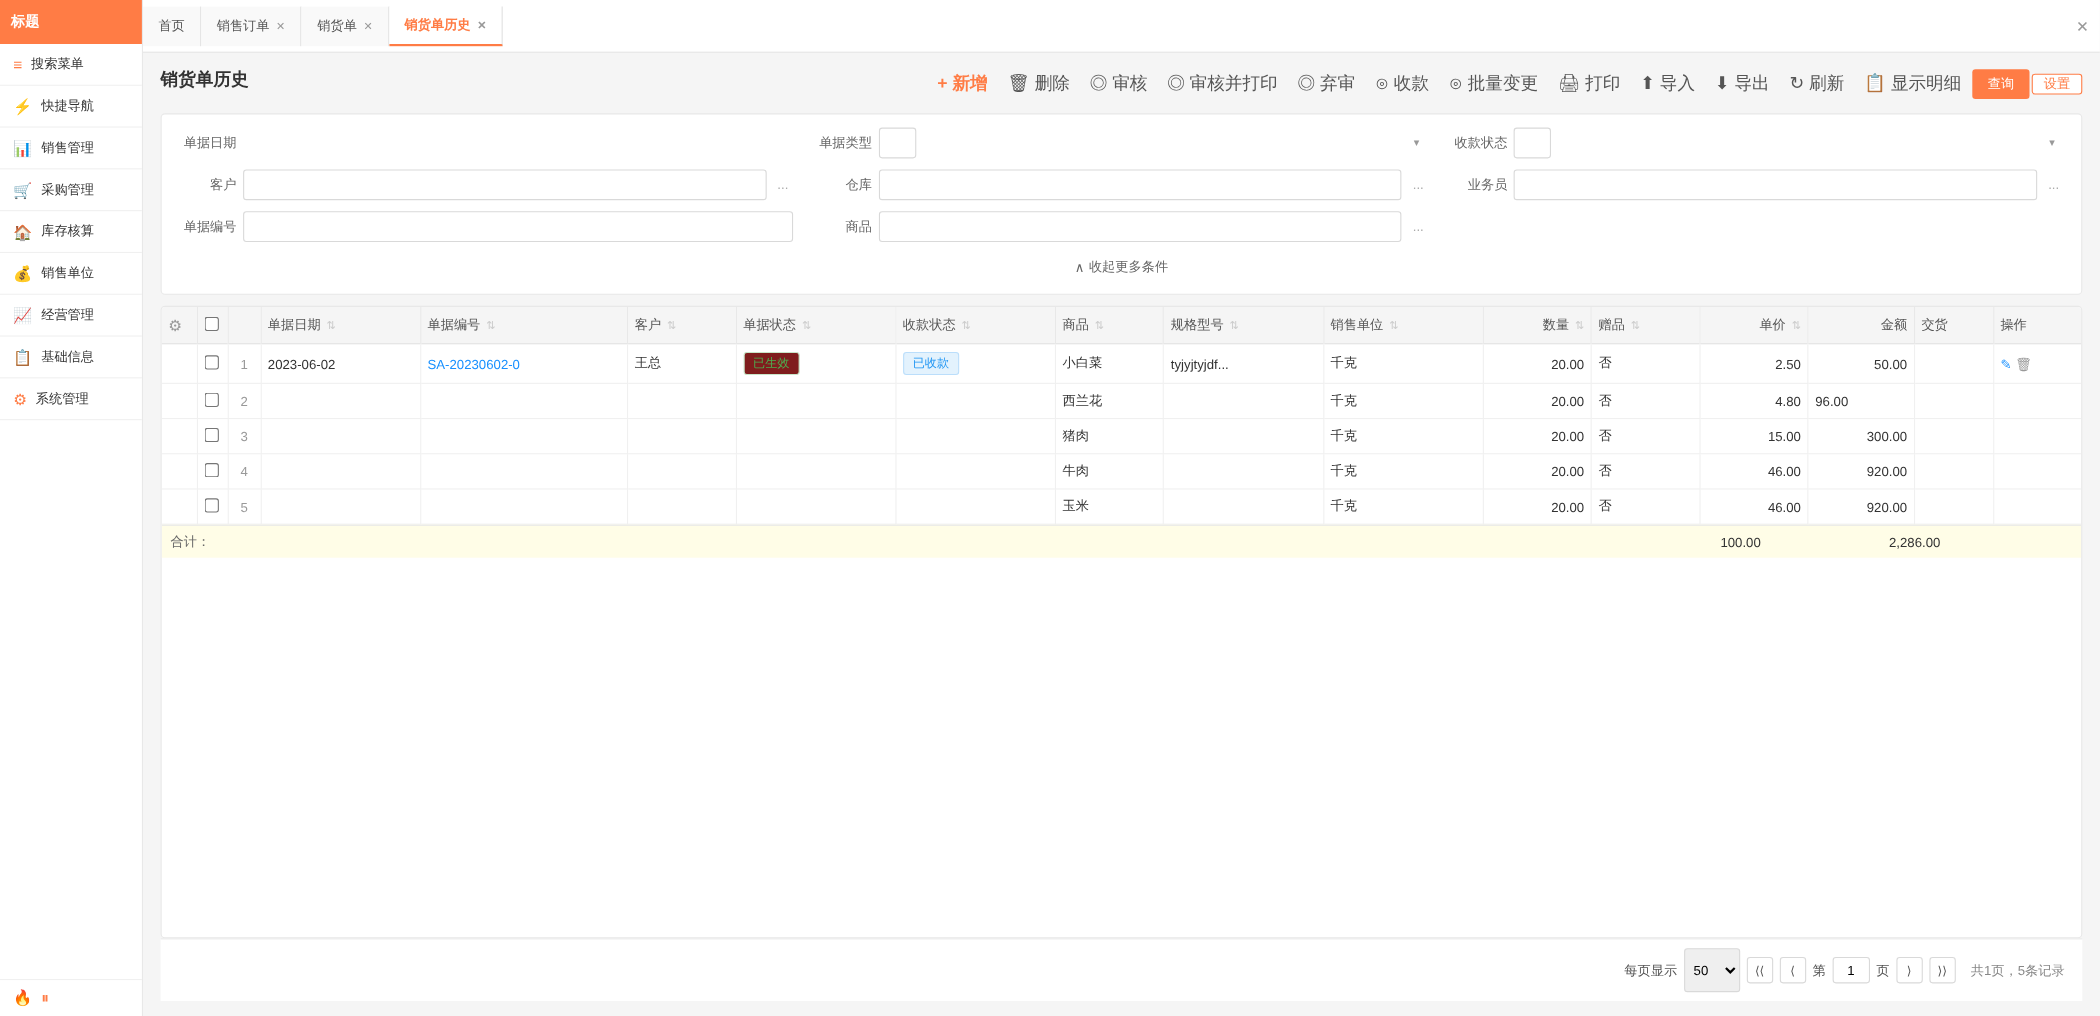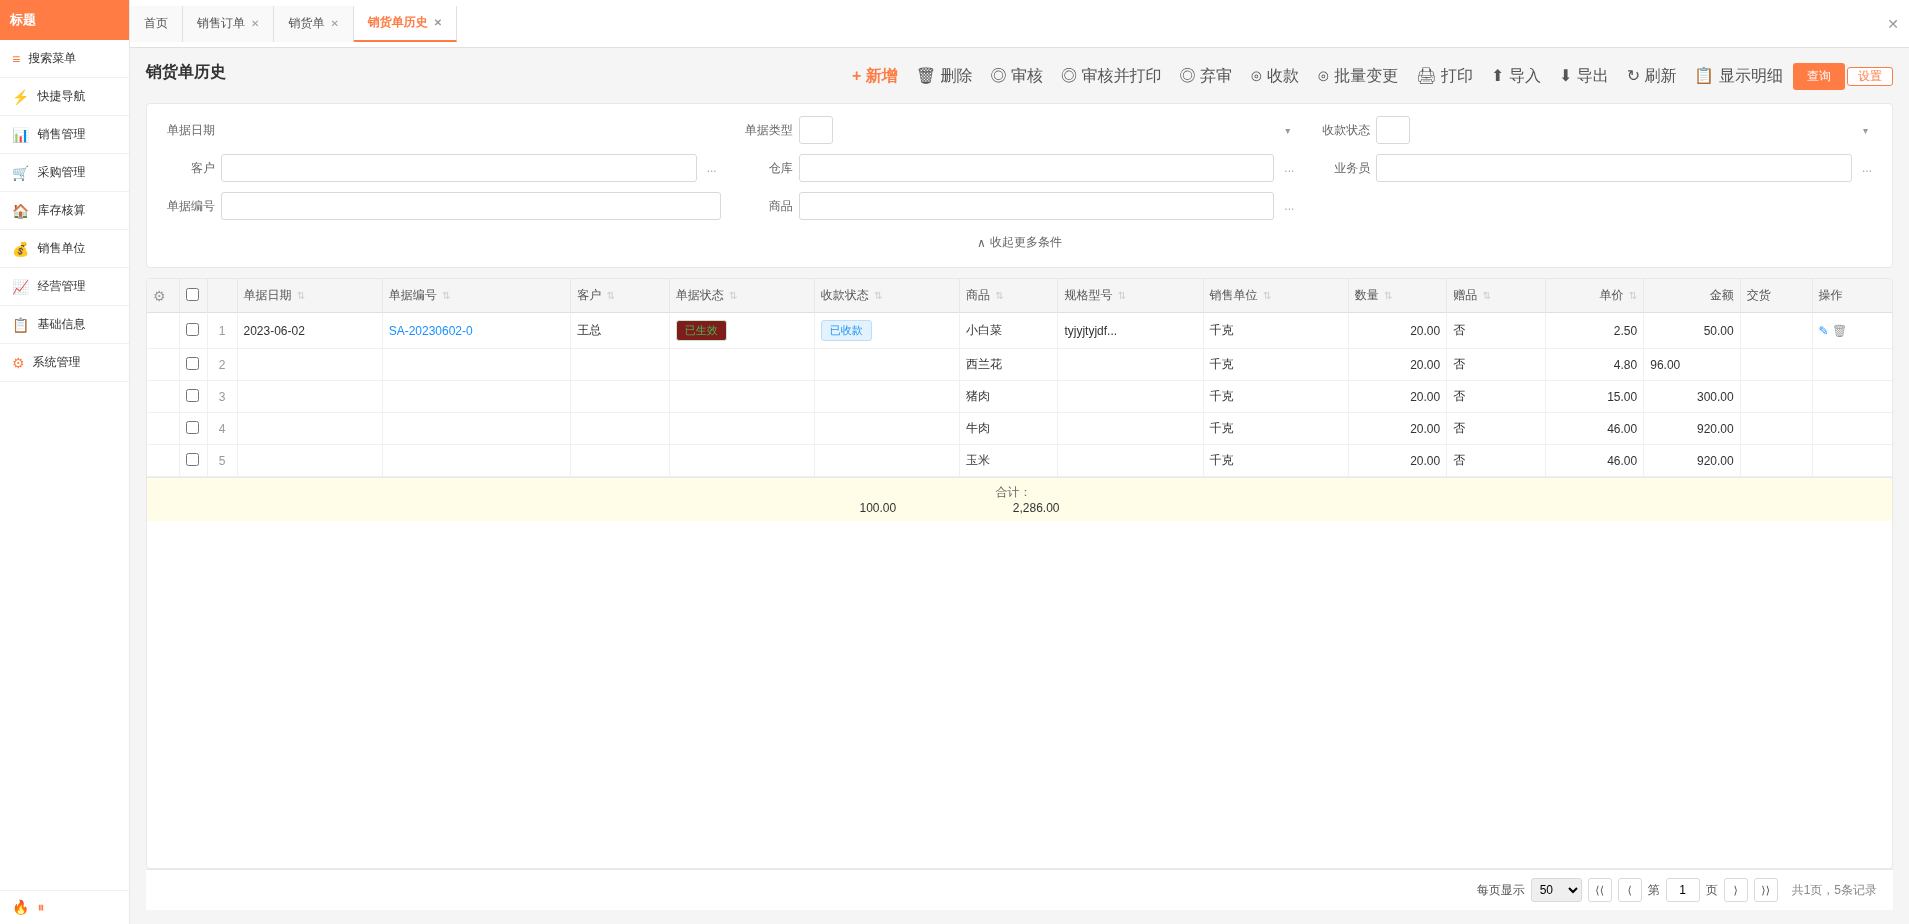--- a/index.html
+++ b/index.html
@@ -293,42 +293,41 @@
 
     
     .table-footer {
       background: #fffde7;
       border-top: 1px solid #e8e8e8;
       padding: 6px 8px;
       display: flex;
       align-items: center;
       font-size: 12px;
       color: #333;
-      flex-direction: column;
     }
     .footer-label { color: #666; margin-right: 8px; min-width: 40px; }
 
     
     .pagination {
       display: flex;
       align-items: center;
       justify-content: flex-end;
       padding: 8px 16px;
       gap: 6px;
       background: #fff;
       border-top: 1px solid #e8e8e8;
       font-size: 12px;
       color: #555;
     }
     .page-size-select {
       border: 1px solid #d9d9d9;
       border-radius: 3px;
       padding: 2px 4px;
       font-size: 12px;
-      height: 24px;
+      height: 40px;
     }
     .page-btn {
       border: 1px solid #d9d9d9;
       background: #fff;
       border-radius: 3px;
       width: 24px;
       height: 24px;
       display: flex;
       align-items: center;
       justify-content: center;
@@ -550,21 +549,21 @@
               <span class="sort-icon">⇅</span>
             </th>
             <th>
               <span>规格型号</span>
               <span class="sort-icon">⇅</span>
             </th>
             <th>
               <span>销售单位</span>
               <span class="sort-icon">⇅</span>
             </th>
-            <th style="">
+            <th style="text-align:right">
               <span>数量</span>
               <span class="sort-icon">⇅</span>
             </th>
             <th>
               <span>赠品</span>
               <span class="sort-icon">⇅</span>
             </th>
             <th style="text-align:right">
               <span>单价</span>
               <span class="sort-icon">⇅</span>

